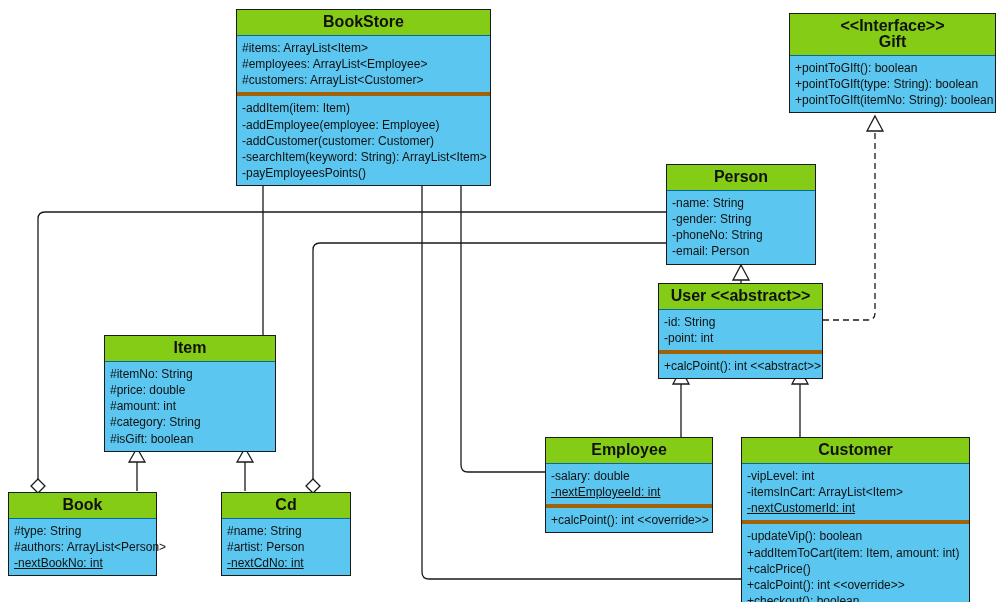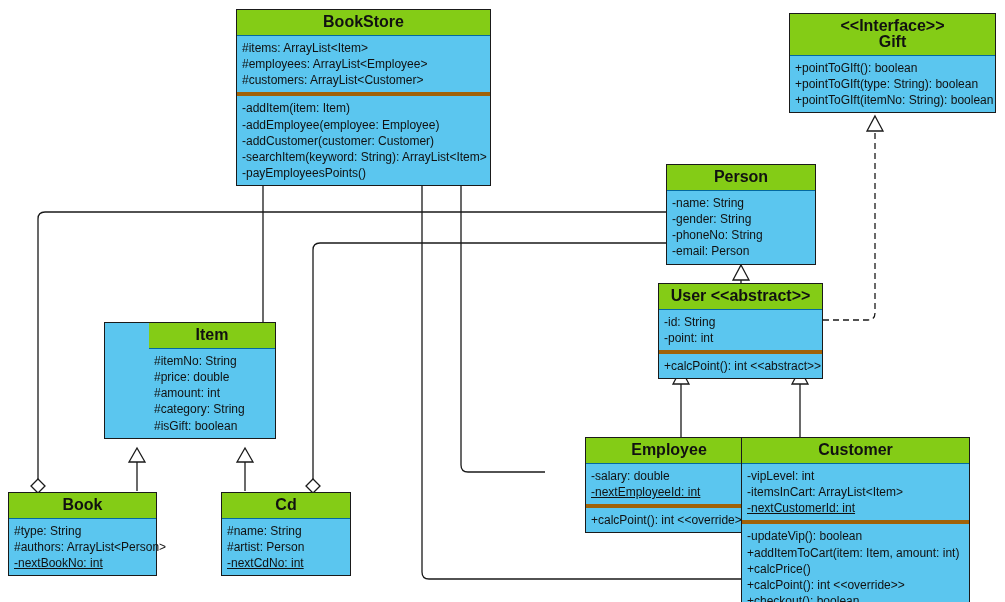--- a/index.html
+++ b/index.html
@@ -136,21 +136,21 @@
     <div class="uml-header">User &lt;&lt;abstract&gt;&gt;</div>
     <div class="uml-compartment">
       <div class="row">-id: String</div>
       <div class="row">-point: int</div>
     </div>
     <div class="uml-compartment">
       <div class="row">+calcPoint(): int &lt;&lt;abstract&gt;&gt;</div>
     </div>
   </div>
 
-  <div class="uml-class" style="left:104px;top:322px;width:172px;padding-left:44px;">
+  <div class="uml-class" style="left:104px;top:335px;width:172px;">
     <div class="uml-header">Item</div>
     <div class="uml-compartment">
       <div class="row">#itemNo: String</div>
       <div class="row">#price: double</div>
       <div class="row">#amount: int</div>
       <div class="row">#category: String</div>
       <div class="row">#isGift: boolean</div>
     </div>
   </div>
 
@@ -165,21 +165,21 @@
 
   <div class="uml-class" style="left:221px;top:492px;width:130px;">
     <div class="uml-header">Cd</div>
     <div class="uml-compartment">
       <div class="row">#name: String</div>
       <div class="row">#artist: Person</div>
       <div class="row static">-nextCdNo: int</div>
     </div>
   </div>
 
-  <div class="uml-class" style="left:545px;top:437px;width:168px;margin-left:40px;">
+  <div class="uml-class" style="left:545px;top:437px;width:168px;">
     <div class="uml-header">Employee</div>
     <div class="uml-compartment">
       <div class="row">-salary: double</div>
       <div class="row static">-nextEmployeeId: int</div>
     </div>
     <div class="uml-compartment">
       <div class="row">+calcPoint(): int &lt;&lt;override&gt;&gt;</div>
     </div>
   </div>
 

